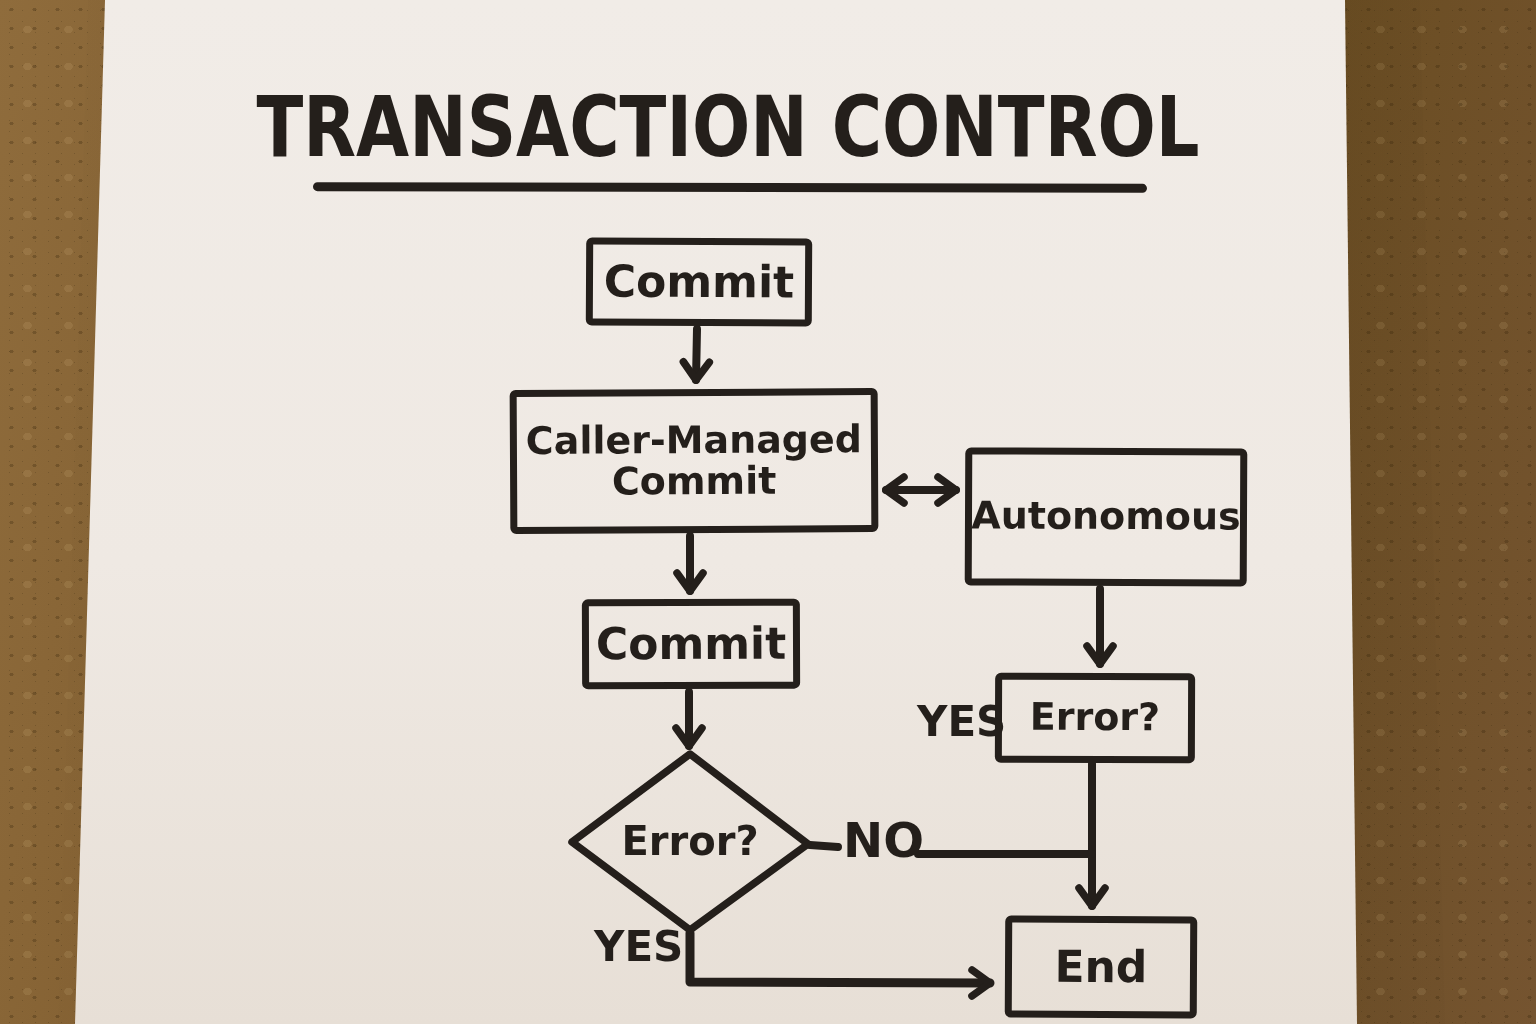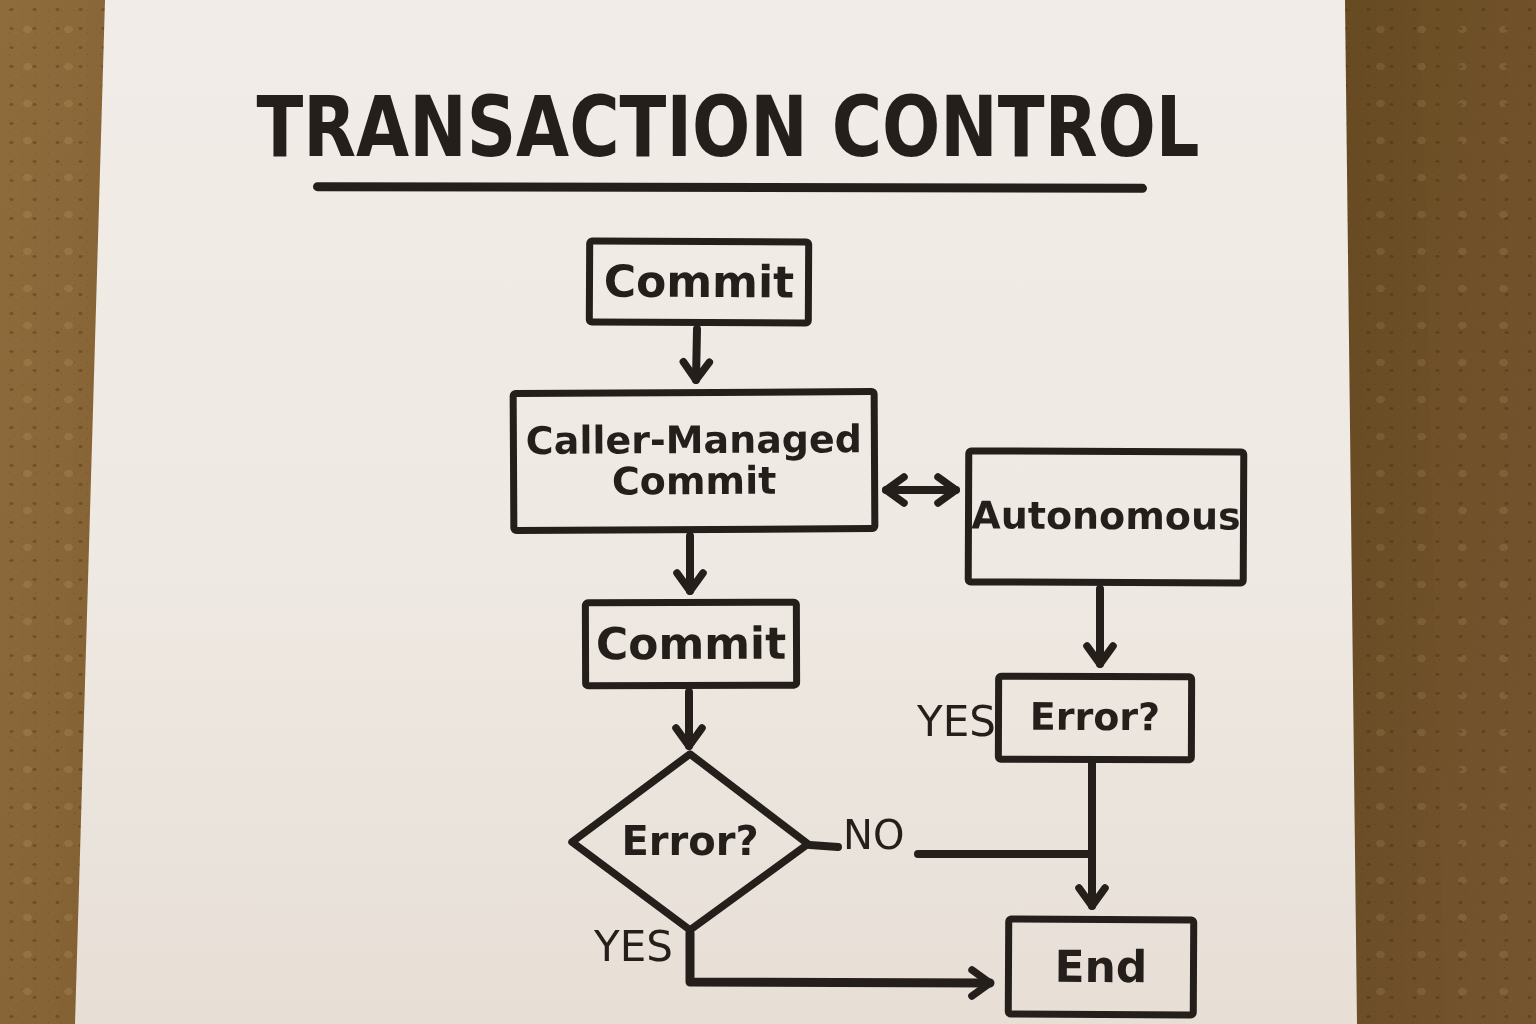--- a/index.html
+++ b/index.html
@@ -62,22 +62,22 @@
   .node-autonomous{left:965px;top:402px;width:282px;height:138px;font-size:38px;transform:rotate(0.25deg);}
   .node-commit  {left:582px;top:553px;width:218px;height:90px;font-size:44px;transform:rotate(-0.2deg);}
   .node-errorbox{left:995px;top:627px;width:200px;height:90px;font-size:38px;transform:rotate(0.2deg);}
   .node-end     {left:1005px;top:870px;width:192px;height:102px;font-size:44px;transform:rotate(0.3deg);justify-content:center;}
   .edges{position:absolute;inset:0;}
   .edges path,.edges polygon,.edges polyline{stroke:var(--ink);}
   .diamond-label{
     position:absolute;left:592px;top:772px;width:196px;text-align:center;
     font-size:40px;font-weight:bold;color:var(--ink);
   }
-  .edge-label{position:absolute;font-weight:normal;color:var(--ink);white-space:nowrap;}
-  .label-no       {left:843px;top:766px;font-size:40px;}
+  .edge-label{position:absolute;font-weight:bold;color:var(--ink);white-space:nowrap;}
+  .label-no       {left:843px;top:766px;font-size:48px;}
   .label-yes-right{left:917px;top:651px;font-size:42px;}
   .label-yes-bottom{left:594px;top:876px;font-size:42px;}
 </style>
 </head>
 <body>
 
 <div class="cork-texture"></div>
 <div class="paper"></div>
 <div class="paper-shadow"></div>
 <div class="paper-shadow-left"></div>

